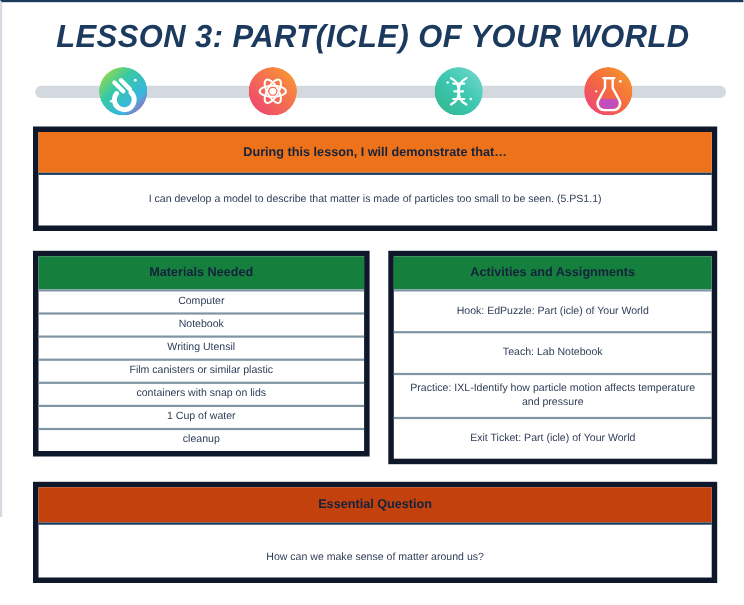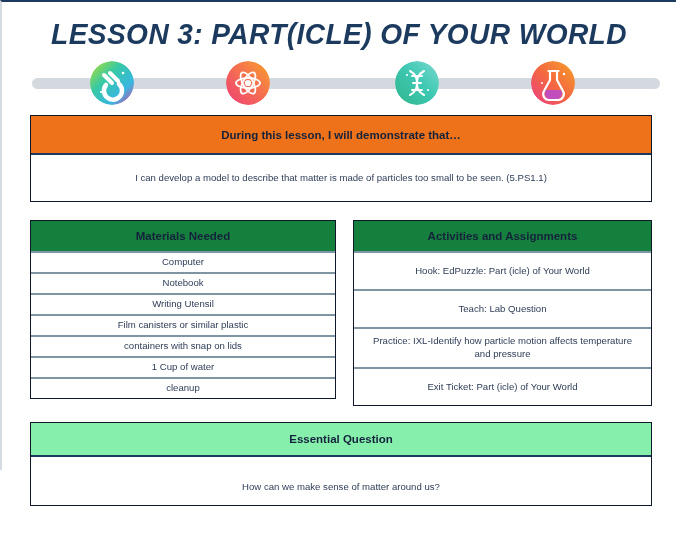--- a/index.html
+++ b/index.html
@@ -65,21 +65,21 @@
     overflow: hidden;
   }
   .node svg { display: block; width: 44px; height: 44px; }
   .node-1 { left: 88px; }
   .node-2 { left: 224px; }
   .node-3 { left: 393px; }
   .node-4 { left: 529px; }
 
   
   .block {
-    border: 1px solid #0f172a;
+    border: 5px solid #0f172a;
     box-sizing: border-box;
     background: #ffffff;
   }
   .block-head {
     text-align: center;
     font-size: 11.5px;
     font-weight: bold;
     color: #14223c;
     box-sizing: border-box;
   }
@@ -131,21 +131,21 @@
   .activities .row {
     min-height: 38px;
     padding: 6px 14px;
   }
 
   
   .essential {
     margin: 16px 24px 0 28px;
   }
   .head-teal {
-    background: #86efac;
+    background: #c2410c;
     padding: 10px 8px 10px;
   }
   .essential .eq-body {
     border-top: 2px solid #1b3a5e;
     text-align: center;
     font-size: 9.6px;
     color: #2e3d57;
     padding: 24px 10px 13px;
   }
 </style>
@@ -255,21 +255,21 @@
       <div class="row">Writing Utensil</div>
       <div class="row">Film canisters or similar plastic</div>
       <div class="row">containers with snap on lids</div>
       <div class="row">1 Cup of water</div>
       <div class="row">cleanup</div>
     </div>
 
     <div class="block activities col-activities">
       <div class="block-head head-yellow">Activities and Assignments</div>
       <div class="row">Hook: EdPuzzle: Part (icle) of Your World</div>
-      <div class="row">Teach: Lab Question</div>
+      <div class="row">Teach: Lab Notebook</div>
       <div class="row">Practice: IXL-Identify how particle motion affects temperature and pressure</div>
       <div class="row">Exit Ticket: Part (icle) of Your World</div>
     </div>
   </div>
 
   <div class="block essential">
     <div class="block-head head-teal">Essential Question</div>
     <div class="eq-body">How can we make sense of matter around us?</div>
   </div>
 

